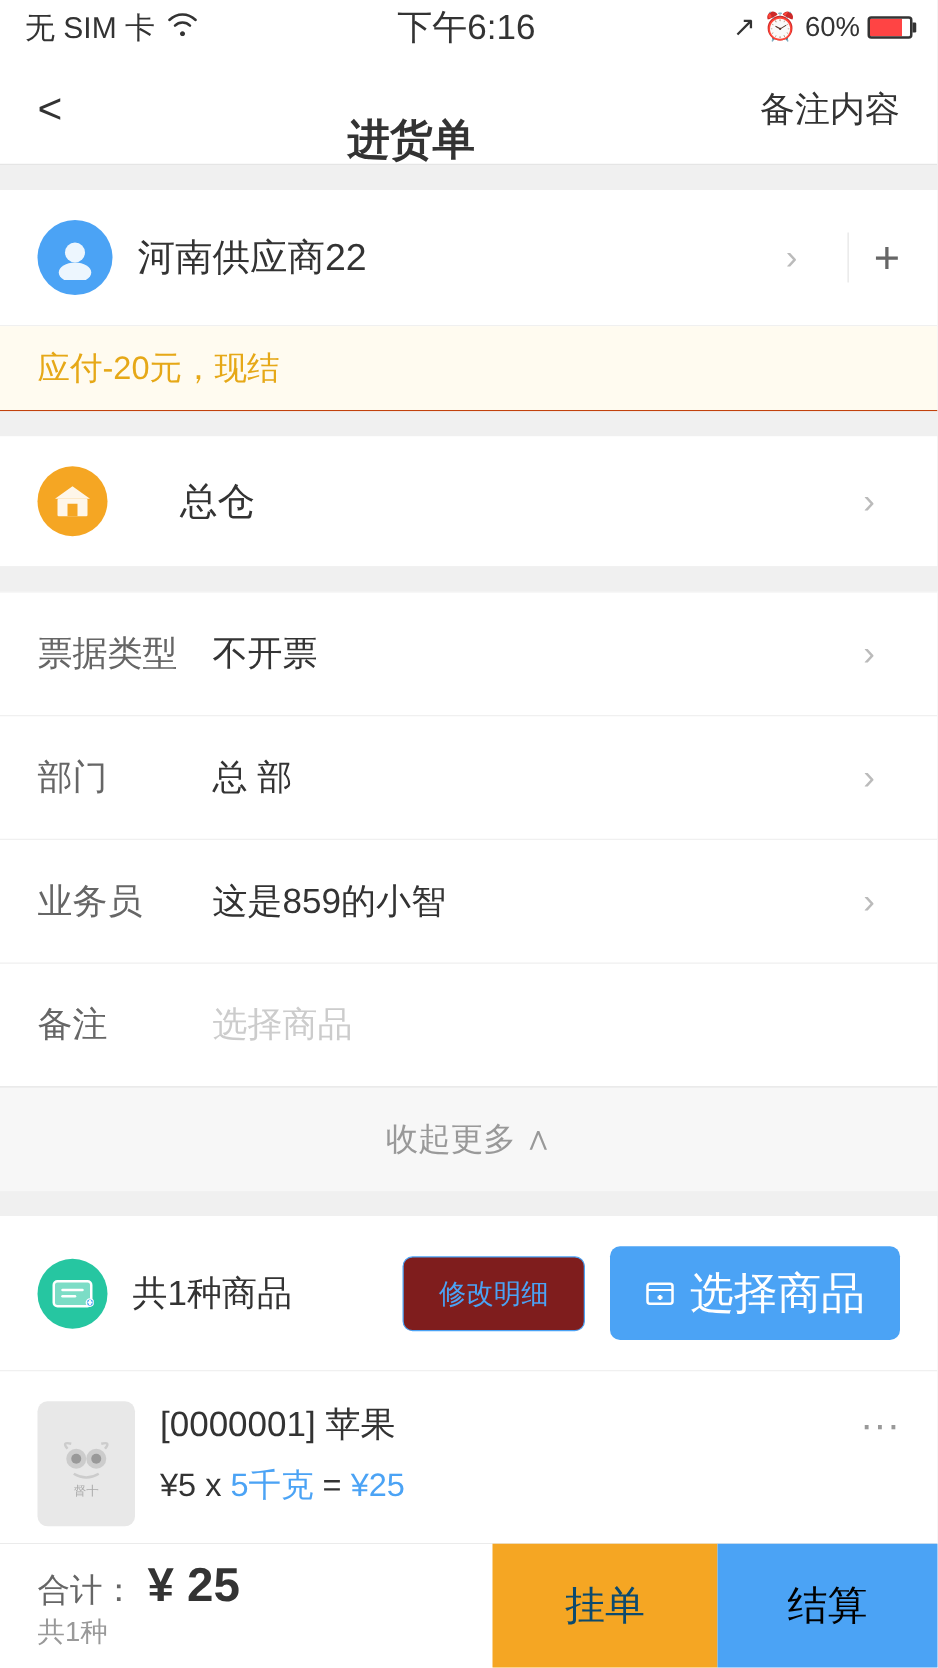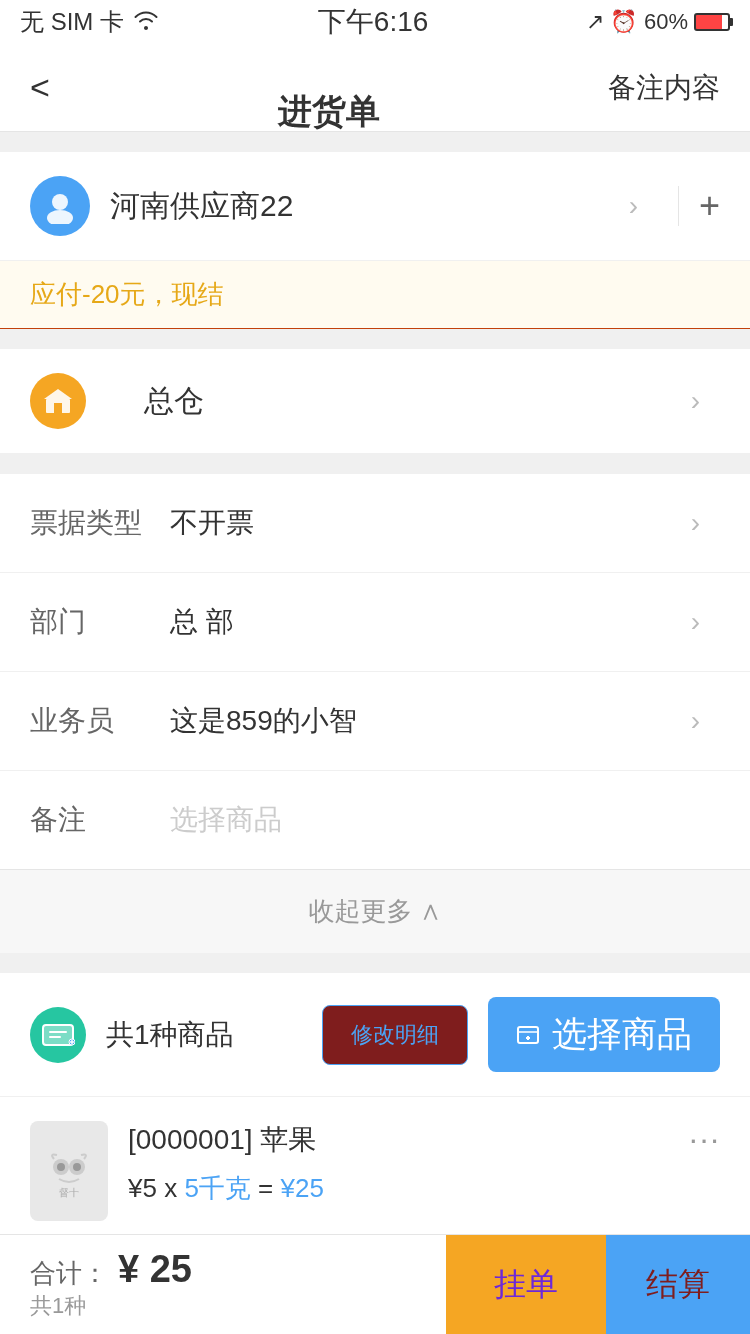--- a/index.html
+++ b/index.html
@@ -289,34 +289,34 @@
     }
     .total-row {
       display: flex;
       align-items: baseline;
       gap: 10px;
     }
     .total-label { font-size: 26px; color: #666; }
     .total-amount { font-size: 38px; font-weight: 600; color: #333; }
     .total-sub { font-size: 22px; color: #999; }
     .btn-hang {
-      width: 160px;
+      width: 180px;
       background: #f5a623;
-      color: #6d28d9;
+      color: #0c4a6e;
       font-size: 32px;
       font-weight: 500;
       display: flex;
       align-items: center;
       justify-content: center;
       border: none;
     }
     .btn-checkout {
-      width: 144px;
+      width: 176px;
       background: #4ba3f5;
-      color: #7f1d1d;
+      color: #000000;
       font-size: 32px;
       font-weight: 500;
       display: flex;
       align-items: center;
       justify-content: center;
       border: none;
       text-align: center;
     }
 
     .content-area {

